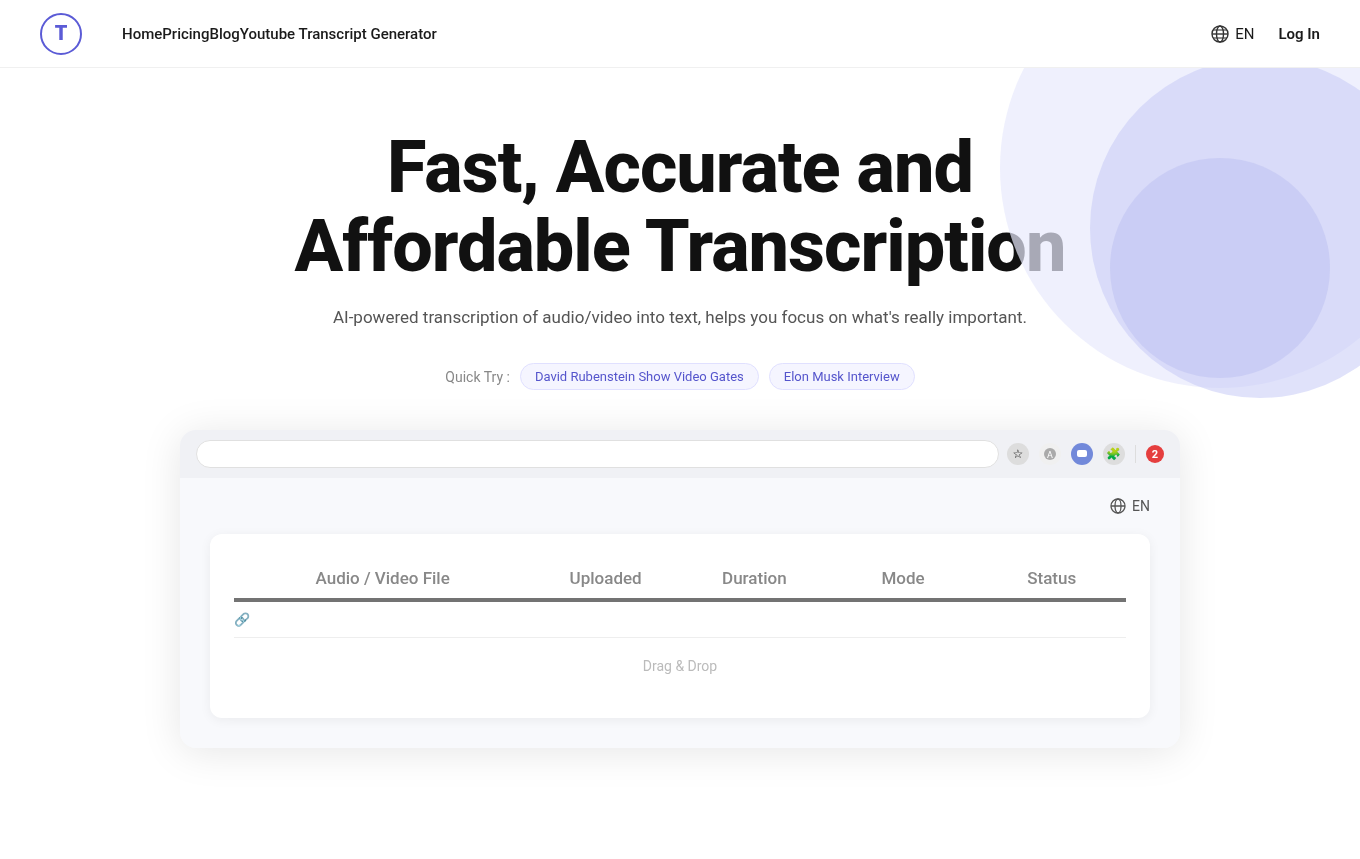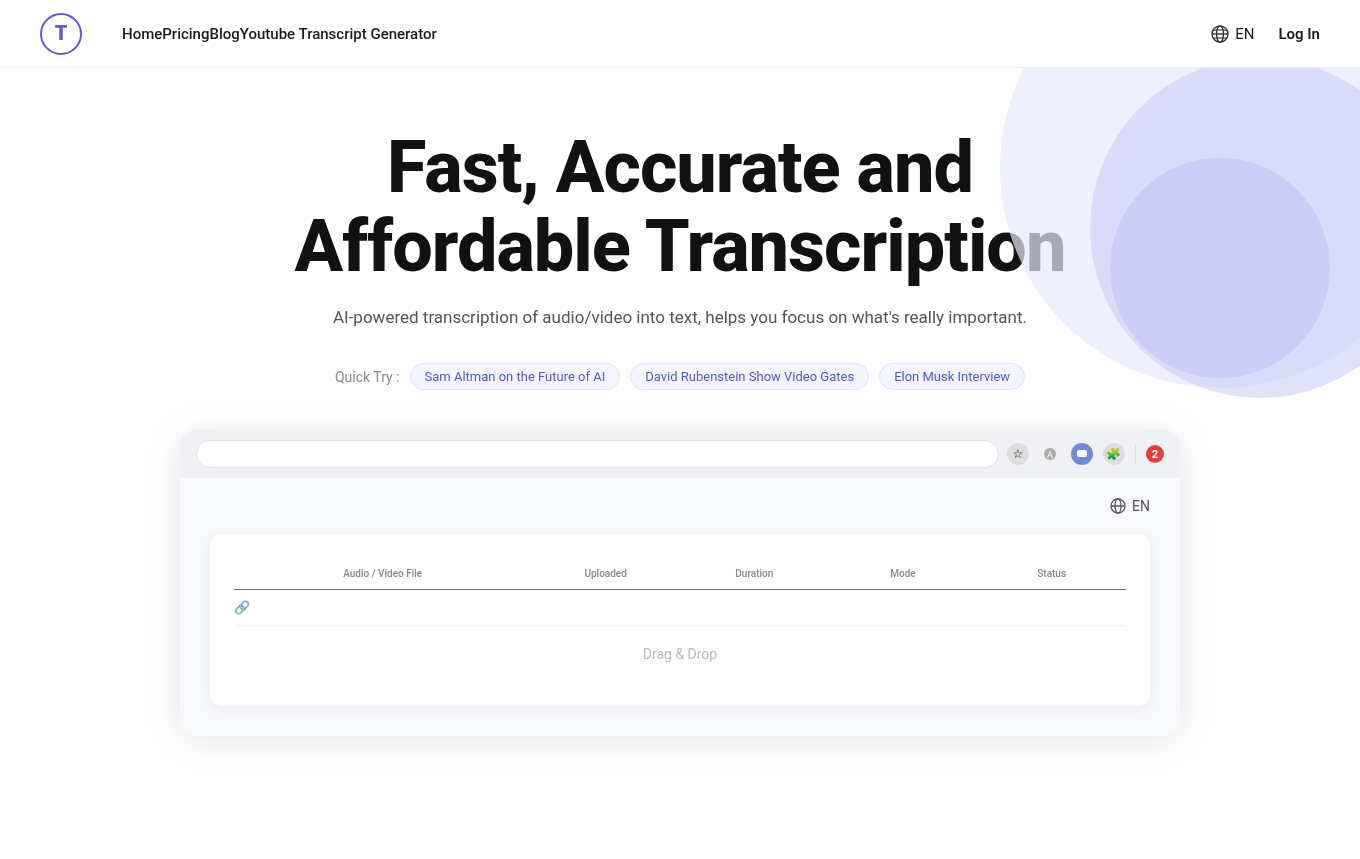--- a/index.html
+++ b/index.html
@@ -221,22 +221,22 @@
       font-weight: 600;
       cursor: pointer;
       display: flex;
       align-items: center;
       gap: 8px;
     }
     .table-header {
       display: grid;
       grid-template-columns: 2fr 1fr 1fr 1fr 1fr;
       padding: 10px 0;
-      border-bottom: 1px solid #737373;
-      font-size: 10px;
+      border-bottom: 4px solid #737373;
+      font-size: 17px;
       color: #888;
       font-weight: 500;
     }
     .drag-drop {
       text-align: center;
       padding: 20px;
       color: #bbb;
       font-size: 14px;
     }
 
@@ -293,21 +293,20 @@
 
   <h1 class="hero-title">
     <span>Fast, Accurate and</span><br>
     <span>Affordable Transcription</span>
   </h1>
   <p class="hero-subtitle">AI-powered transcription of audio/video into text, helps you focus on what's really important.</p>
 
 
   <div class="quick-try">
     <span class="quick-try-label">Quick Try :</span>
-    <span class="quick-try-tag">Sam Altman on the Future of AI</span>
     <span class="quick-try-tag">David Rubenstein Show Video Gates</span>
     <span class="quick-try-tag">Elon Musk Interview</span>
   </div>
 
   
   <div class="app-preview">
 
     <div class="browser-bar">
       <div class="browser-url"></div>
       <div class="browser-icons">

